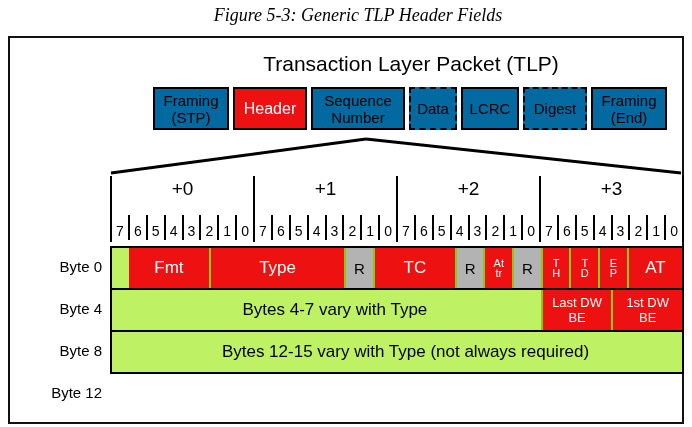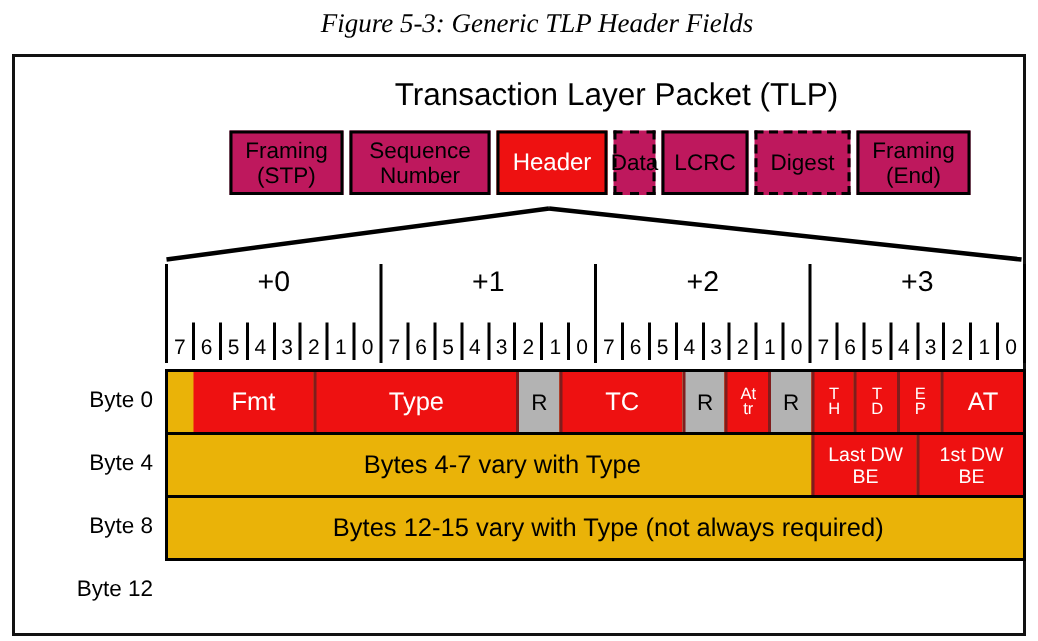--- a/index.html
+++ b/index.html
@@ -20,48 +20,48 @@
   .tlp-title {
     position:absolute; top:52px; left:153px; width:516px;
     text-align:center; font-size:21px; color:#000;
   }
   .packet-row {
     position:absolute; top:87px; left:153px; display:flex; gap:4px;
   }
   .pbox {
     border:2px solid #000; height:43px; box-sizing:border-box;
     display:flex; flex-direction:column; justify-content:center; align-items:center;
-    font-size:15px; line-height:17px; background:#be185d; text-align:center;
+    font-size:15px; line-height:17px; background:#0369a1; text-align:center;
   }
   .pbox.dashed { border:2px dashed #000; }
   .pbox.highlight { background:#ee1111; color:#fff; font-size:16px; }
   .svg-overlay { position:absolute; left:0; top:0; width:692px; height:427px; pointer-events:none; }
 
   .col-headers {
     position:absolute; left:110px; top:176px; width:574px; height:66px;
     display:flex;
   }
   .byte-col { flex:1; border-left:2px solid #000; box-sizing:border-box; }
   .byte-col:last-child { border-right:2px solid #000; }
   .plus-label { height:28px; padding-top:2px; text-align:center; font-size:19px; }
   .bits-row { display:flex; align-items:flex-end; height:34px; }
   .bits-row .bit { flex:1; text-align:center; font-size:14px; padding-bottom:1px; }
   .bits-row .tick { width:2px; height:25px; background:#000; margin-bottom:0; }
 
   .rows { position:absolute; left:110px; top:246px; width:574px; }
   .row {
     display:flex; height:44px; box-sizing:border-box;
-    border:2px solid #000; background:#eab308;padding-left:17px;
+    border:2px solid #000; background:#bef264;padding-left:17px;
   }
   .row + .row { margin-top:-2px; }
   .cell {
     display:flex; flex-direction:column; justify-content:center; align-items:center;
     box-sizing:border-box; font-size:17px; text-align:center;
   }
-  .cell + .cell { border-left:2px solid #7f1d1d; }
+  .cell + .cell { border-left:2px solid #84cc16; }
   .cell.red  { background:#ee1111; color:#fff; }
   .cell.gray { background:#b3b3b3; color:#000; font-size:15px; }
   .cell.stack span { display:block; font-size:11px; line-height:10px; }
   .cell.be span { display:block; font-size:13px; line-height:15px; }
   .row-labels { position:absolute; left:14px; top:246px; width:88px; }
   .row-label { height:42px; line-height:42px; text-align:right; font-size:15px; }
 </style>
 </head>
 <body>
 
@@ -69,28 +69,28 @@
 
 <div class="outer-box"></div>
 
 <div class="tlp-title">Transaction Layer Packet (TLP)</div>
 
 <div class="packet-row">
   <div class="pbox" style="width:76px">
     <span>Framing</span>
     <span>(STP)</span>
   </div>
+  <div class="pbox highlight" style="width:74px">
+    <span>Header</span>
+  </div>
   <div class="pbox" style="width:94px">
     <span>Sequence</span>
     <span>Number</span>
   </div>
-  <div class="pbox highlight" style="width:74px">
-    <span>Header</span>
-  </div>
-  <div class="pbox dashed" style="width:28px">
+  <div class="pbox dashed" style="width:48px">
     <span>Data</span>
   </div>
   <div class="pbox" style="width:58px">
     <span>LCRC</span>
   </div>
   <div class="pbox dashed" style="width:64px">
     <span>Digest</span>
   </div>
   <div class="pbox" style="width:76px">
     <span>Framing</span>

